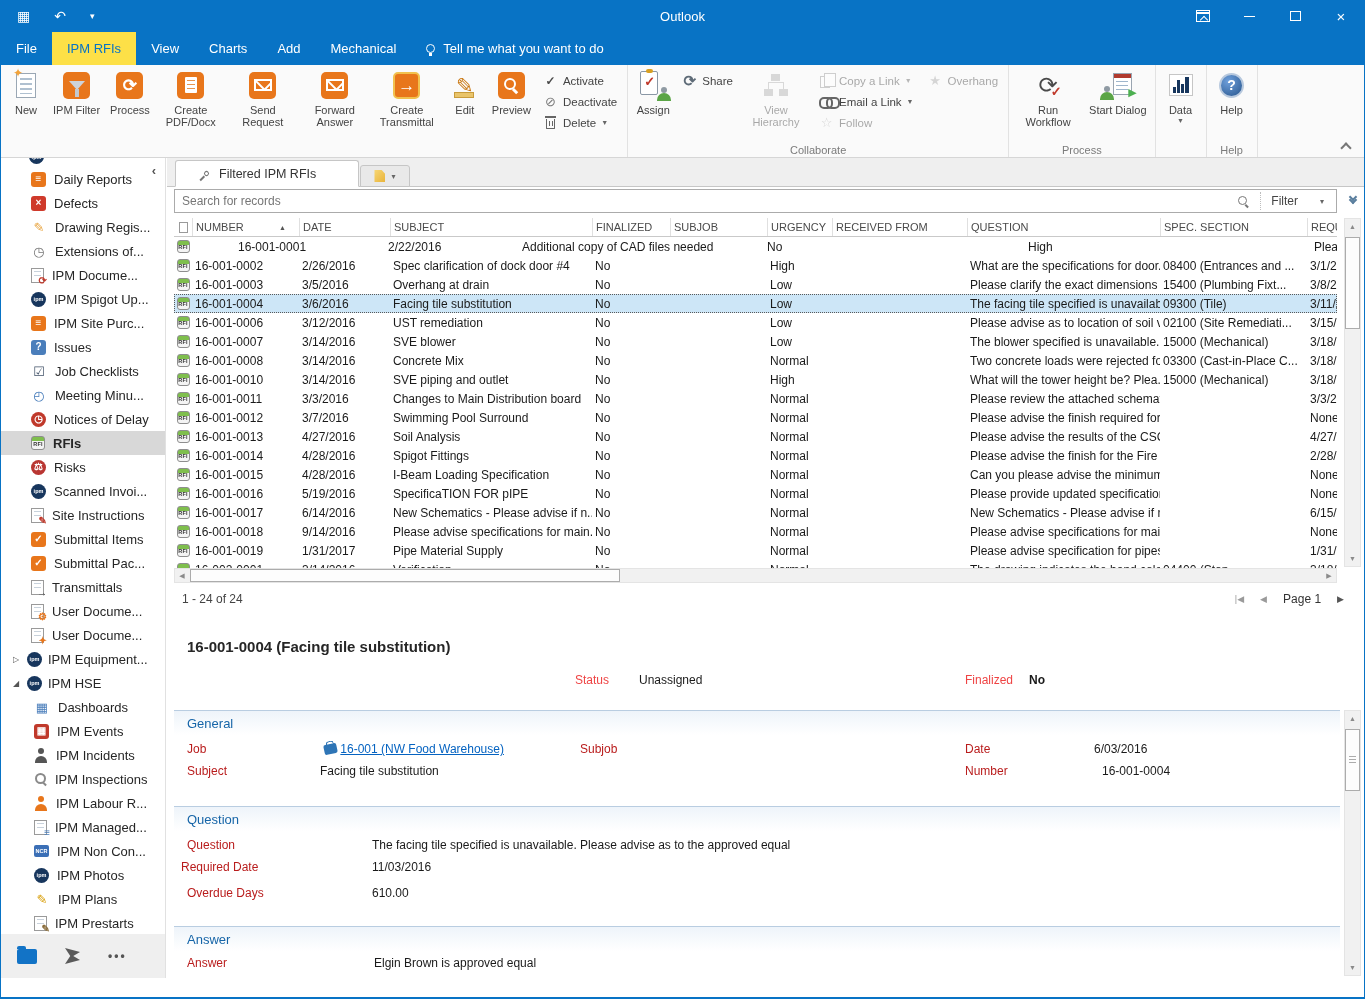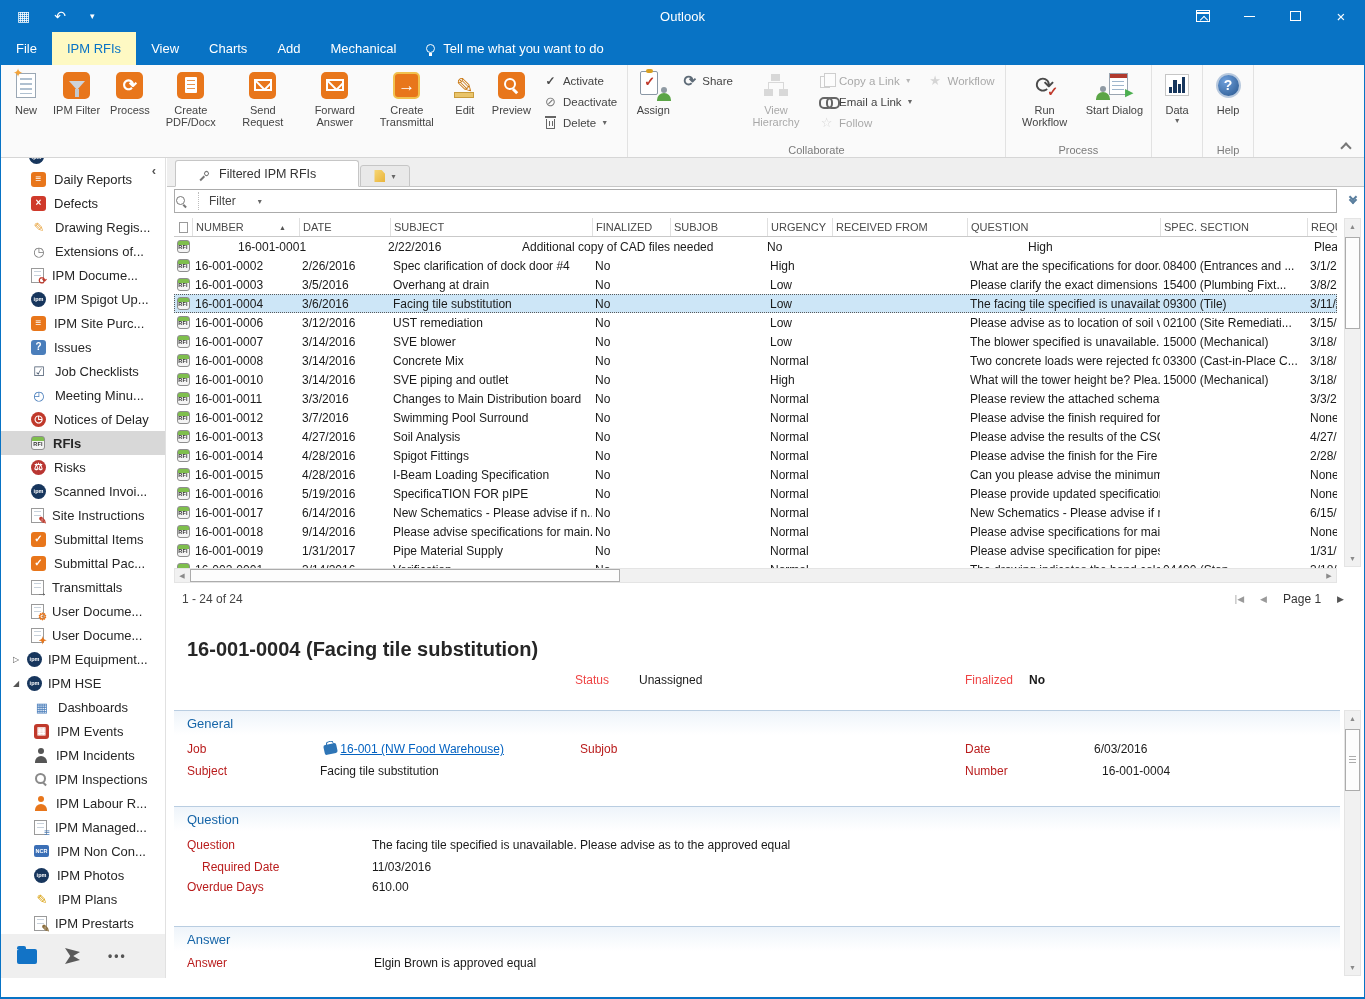--- a/index.html
+++ b/index.html
@@ -14,21 +14,21 @@
   .wbtns{margin-left:auto;display:flex;z-index:2}
   .wbtn{width:46px;height:32px;display:flex;align-items:center;justify-content:center;color:#fff;font-size:15px}
   .rdo{width:14px;height:12px;border:1px solid #fff;position:relative;display:inline-block}
   .rdo::before{content:"";position:absolute;left:0;right:0;top:1px;height:2px;background:#fff}
   .rdo::after{content:"";position:absolute;left:4px;top:6px;width:5px;height:5px;border-left:1px solid #fff;border-top:1px solid #fff;transform:rotate(45deg)}
   .minb{width:11px;height:1px;background:#fff;display:inline-block}
   .maxb{width:11px;height:10px;border:1px solid #fff;display:inline-block}
   
   .tabsrow{position:absolute;top:32px;left:0;right:0;height:33px;background:#0873C5;display:flex;color:#fff}
   .rtab{height:33px;display:flex;align-items:center;padding:0 15px;font-size:13px;cursor:default}
-  .rtab.active{background:#fef9c3;color:#0873C5}
+  .rtab.active{background:#fde047;color:#0873C5}
   .rtab.tellme{gap:8px}
   .bulb{width:9px;height:9px;border:1.5px solid #fff;border-radius:50%;position:relative;display:inline-block}
   .bulb::after{content:"";position:absolute;left:2px;bottom:-4px;width:2.5px;height:3px;background:#fff}
   
   .ribbon{position:absolute;top:65px;left:0;right:0;height:93px;background:#FAFAFA;border-bottom:1px solid #D6D6D6;display:flex}
   .rgroup{position:relative;display:flex;padding:1px 3px 15px 3px;border-right:1px solid #E2E2E2}
   .grow{display:flex;align-items:flex-start}
   .glabel{position:absolute;bottom:1px;left:0;right:0;text-align:center;font-size:11px;color:#7B7B7B}
   .lbtn{display:flex;flex-direction:column;align-items:center;min-width:44px;max-width:72px;padding:3px 5px 0 5px;height:72px}
   .lbtn .icw{height:32px;display:flex;align-items:center;justify-content:center}
@@ -165,21 +165,21 @@
   .varrow.up{top:0}.varrow.dn{bottom:0}
   .vthumb{position:absolute;left:0;width:15px;background:#FDFDFD;border:1px solid #ACACAC}
   .vthumb.grip::after{content:"";position:absolute;left:3px;right:3px;top:50%;height:7px;margin-top:-4px;background:repeating-linear-gradient(180deg,#ACACAC 0 1px,transparent 1px 3px)}
   .pgn{position:absolute;left:7px;top:432px;width:1180px;height:20px;font-size:12px;color:#444}
   .rng{position:absolute;left:8px;top:2px}
   .pright{position:absolute;right:10px;top:2px;display:flex;align-items:center;gap:16px}
   .pgic{font-size:9px;color:#9A9A9A}
   .pgic.next{color:#555}
   .pglbl{color:#333}
   
-  .dtitle{position:absolute;left:20px;top:480px;font-size:20px;font-weight:bold;color:#262626}
+  .dtitle{position:absolute;left:20px;top:480px;font-size:15px;font-weight:bold;color:#262626}
   .dmeta{position:absolute;left:0;top:512px;height:20px;right:24px}
   .dlbl{position:absolute;color:#ef4444;font-size:12px;white-space:nowrap}
   .dval{position:absolute;color:#1A1A1A;font-size:12px;white-space:nowrap}
   .dval.bold{font-weight:bold}
   .dbody{position:absolute;left:7px;top:546px;right:24px;bottom:0;overflow:hidden}
   .dsec-h{position:absolute;left:0;right:0;height:25px;border-top:1px solid #B9CDE1;background:linear-gradient(180deg,#EEF4FA,#fff);display:flex;align-items:center;padding-left:13px;color:#1665A8;font-size:13px}
   .frow{position:absolute;left:0;right:0;height:20px}
   .flbl{position:absolute;color:#b91c1c;font-size:12px;white-space:nowrap}
   .fval{position:absolute;color:#1A1A1A;font-size:12px;white-space:nowrap}
   .link{color:#0563C1;text-decoration:underline}
@@ -402,21 +402,21 @@
                 <span class="starg">☆</span>
               </span>
               <span class="slbl">Follow</span>
             </div>
           </div>
           <div class="smallcol">
             <div class="sbtn disabled">
               <span class="ric">
                 <span class="starg">★</span>
               </span>
-              <span class="slbl">Workflow</span>
+              <span class="slbl">Overhang</span>
             </div>
           </div>
         </div>
         <div class="glabel">Collaborate</div>
       </div>
       <div class="rgroup">
         <div class="grow">
           <div class="lbtn">
             <div class="icw">
               <span class="ric rel">
@@ -663,20 +663,21 @@
         <span class="pin"></span>
         <span>Filtered IPM RFIs</span>
       </div>
       <div class="vtab2">
         <span class="newdoc"></span>
         <span class="caret2">▾</span>
       </div>
     </div>
 
     <div class="search">
+      <input placeholder="Search for records" style="">
       <span class="mag"></span>
       <span class="sdiv"></span>
       <span class="filter">
         <span>Filter</span>
         <span class="caret3">▾</span>
       </span>
     </div>
     <div class="morechev">
         <i></i>
         <i></i>
@@ -1070,24 +1071,24 @@
         <span class="flbl" style="left:791px">Number</span>
         <span class="fval" style="left:928px">16-001-0004</span>
       </div>
 
       <div class="dsec-h" style="top:102px">Question</div>
       <div class="frow" style="top:134px">
         <span class="flbl" style="left:13px">Question</span>
         <span class="fval" style="left:198px">The facing tile specified is unavailable. Please advise as to the approved equal</span>
       </div>
       <div class="frow" style="top:156px">
-        <span class="flbl" style="left:28px">Required Date</span>
+        <span class="flbl" style="left:7px">Required Date</span>
         <span class="fval" style="left:198px">11/03/2016</span>
       </div>
-      <div class="frow" style="top:176px">
+      <div class="frow" style="top:182px">
         <span class="flbl" style="left:13px">Overdue Days</span>
         <span class="fval" style="left:198px">610.00</span>
       </div>
 
       <div class="dsec-h" style="top:222px">Answer</div>
       <div class="frow" style="top:252px">
         <span class="flbl" style="left:13px">Answer</span>
         <span class="fval" style="left:200px">Elgin Brown is approved equal</span>
       </div>
     </div>

